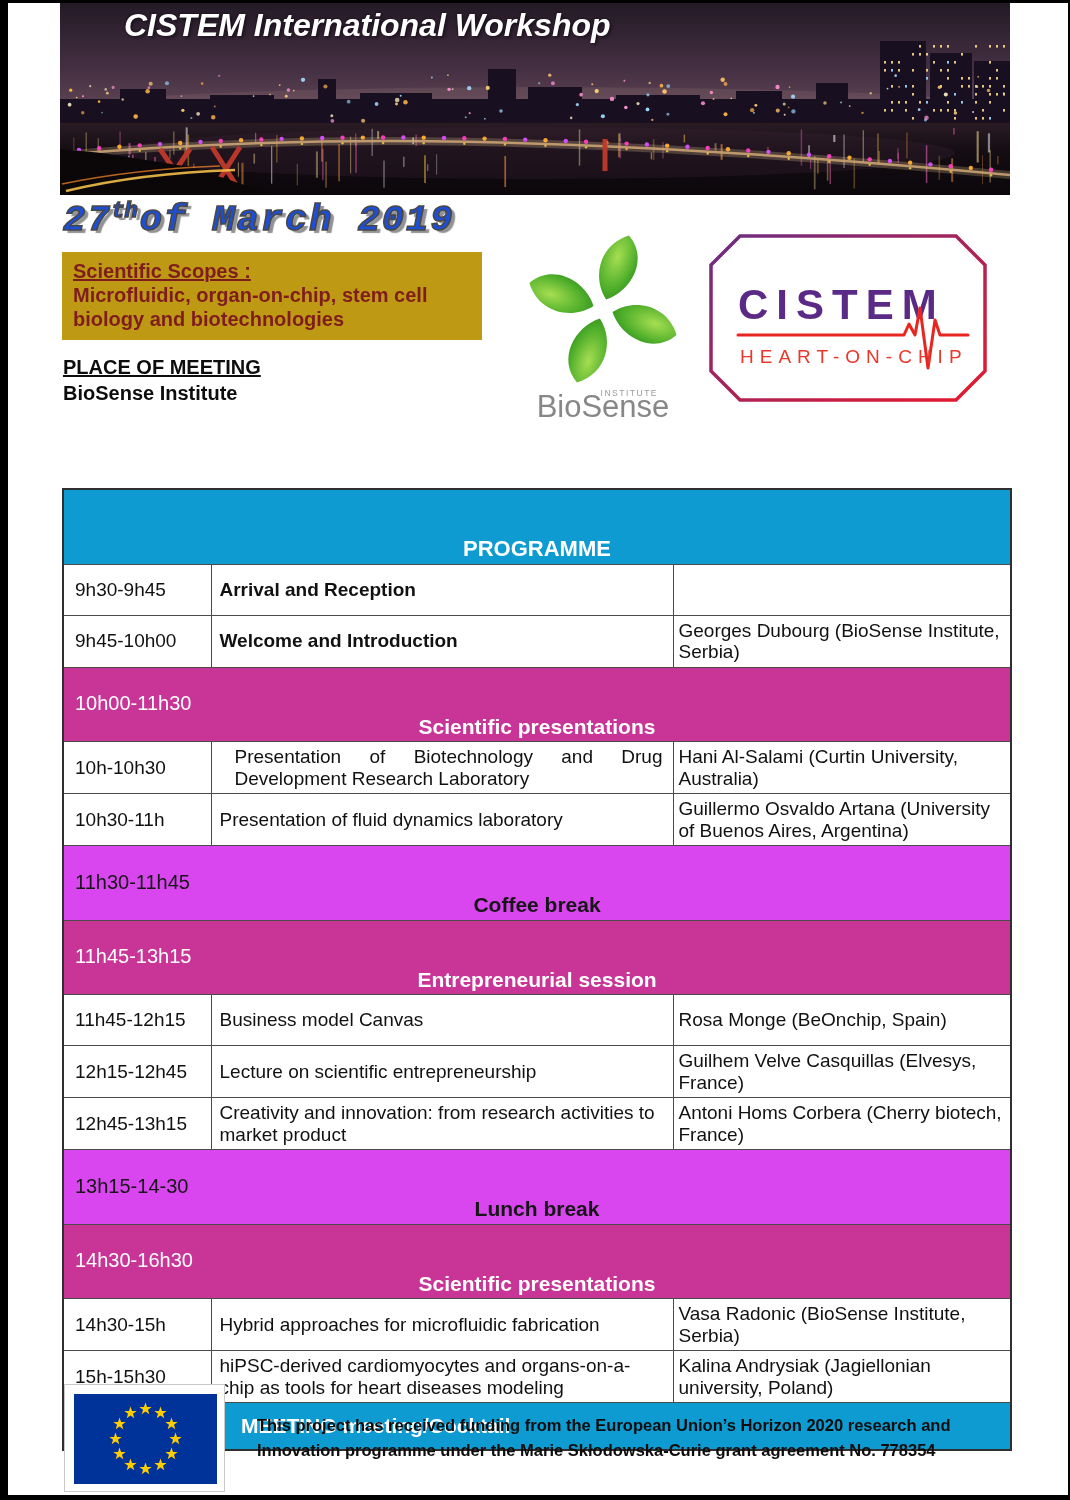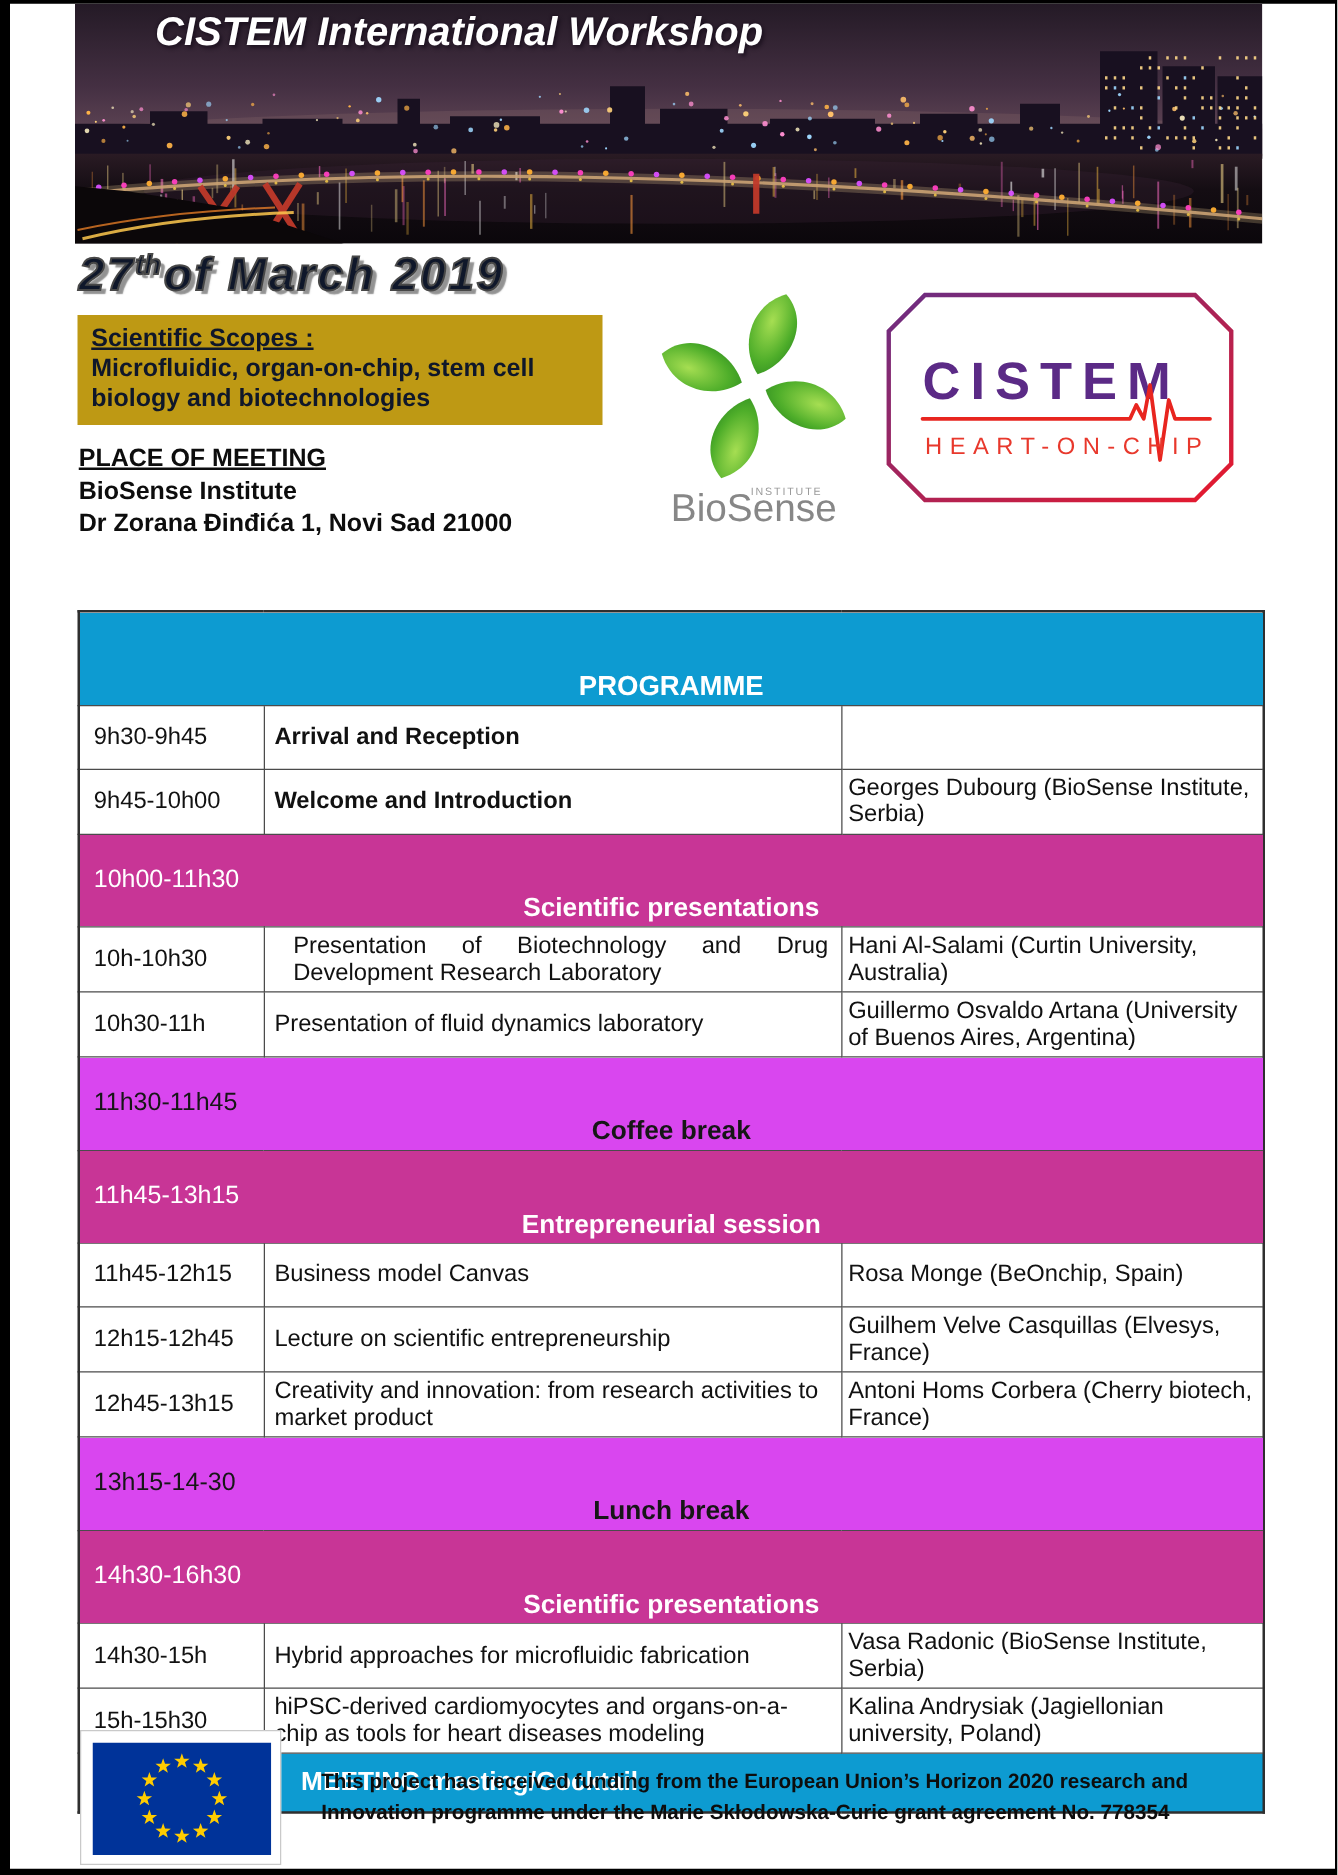--- a/index.html
+++ b/index.html
@@ -18,30 +18,31 @@
   .hero-title {
     position:absolute; left:64px; top:4px;
     font-size:32px; font-weight:bold; font-style:italic; color:#ffffff;
     letter-spacing:0px; white-space:nowrap;
     text-shadow:2px 2px 3px rgba(20,10,25,.65), -1px -1px 2px rgba(20,10,25,.4);
   }
   
   .date-line {
     position:absolute; left:55px; top:196px;
     font-size:37px; font-weight:bold; font-style:italic;
-    color:#0f172a; letter-spacing:2px; white-space:nowrap;
+    color:#1d4ed8; letter-spacing:2px; white-space:nowrap;
     -webkit-text-stroke:1.6px #474747;
     text-shadow:4px 3px 1px rgba(110,110,110,.75);
+    font-family:Liberation Mono, monospace;
   }
   .date-line .sup { font-size:22px; vertical-align:super; letter-spacing:0; }
   .date-line .rest { margin-left:2px; }
   
   .scopes {
     position:absolute; left:54px; top:249px; width:420px; box-sizing:border-box;
-    background:#BE9914; color:#0f172a; padding:7px 11px 9px 11px;
+    background:#BE9914; color:#7f1d1d; padding:7px 11px 9px 11px;
     font-size:20px; font-weight:bold; line-height:1.2;
   }
   .scopes .scopes-title { text-decoration:underline; }
   
   .place { position:absolute; left:55px; top:351px; font-size:20px; font-weight:bold; color:#0d0d0d; line-height:26px; }
   .place .place-title { text-decoration:underline; }
   
   .biosense { position:absolute; left:510px; top:226px; width:170px; height:194px; }
   .cistem { position:absolute; left:698px; top:228px; width:284px; height:174px; }
   
@@ -478,21 +479,20 @@
   </div>
 
   <div class="scopes">
     <div class="scopes-title">Scientific Scopes :</div>
     <div class="scopes-body">Microfluidic, organ-on-chip, stem cell biology and biotechnologies</div>
   </div>
 
   <div class="place">
     <div class="place-title">PLACE OF MEETING</div>
     <div>BioSense Institute</div>
-    <div>Dr Zorana Đinđića 1, Novi Sad 21000</div>
   </div>
 
   <div class="biosense">
     <svg width="170" height="194" viewBox="0 0 170 194">
       <defs>
         <radialGradient id="leafg" cx="0.4" cy="0.35" r="0.9">
           <stop offset="0" stop-color="#a6de52"></stop>
             <stop offset="0.55" stop-color="#4fae2a"></stop>
             <stop offset="1" stop-color="#1f7d1c"></stop>
         </radialGradient>

